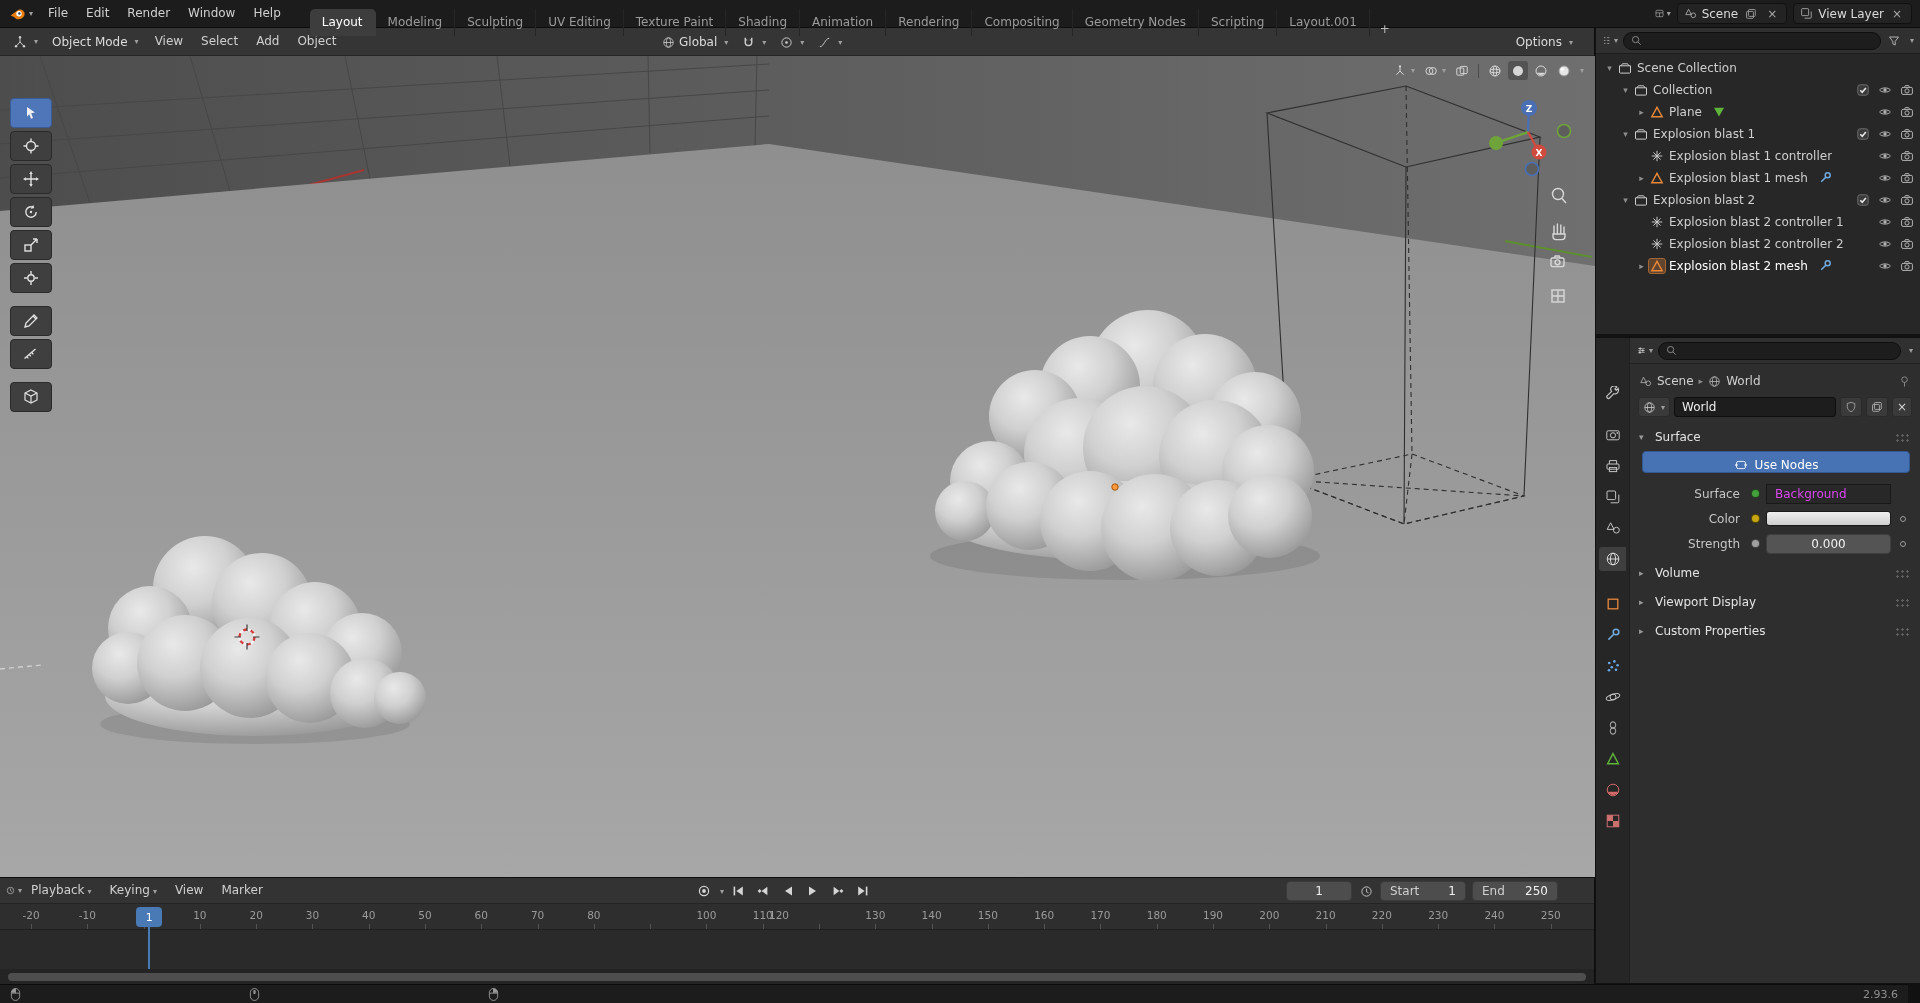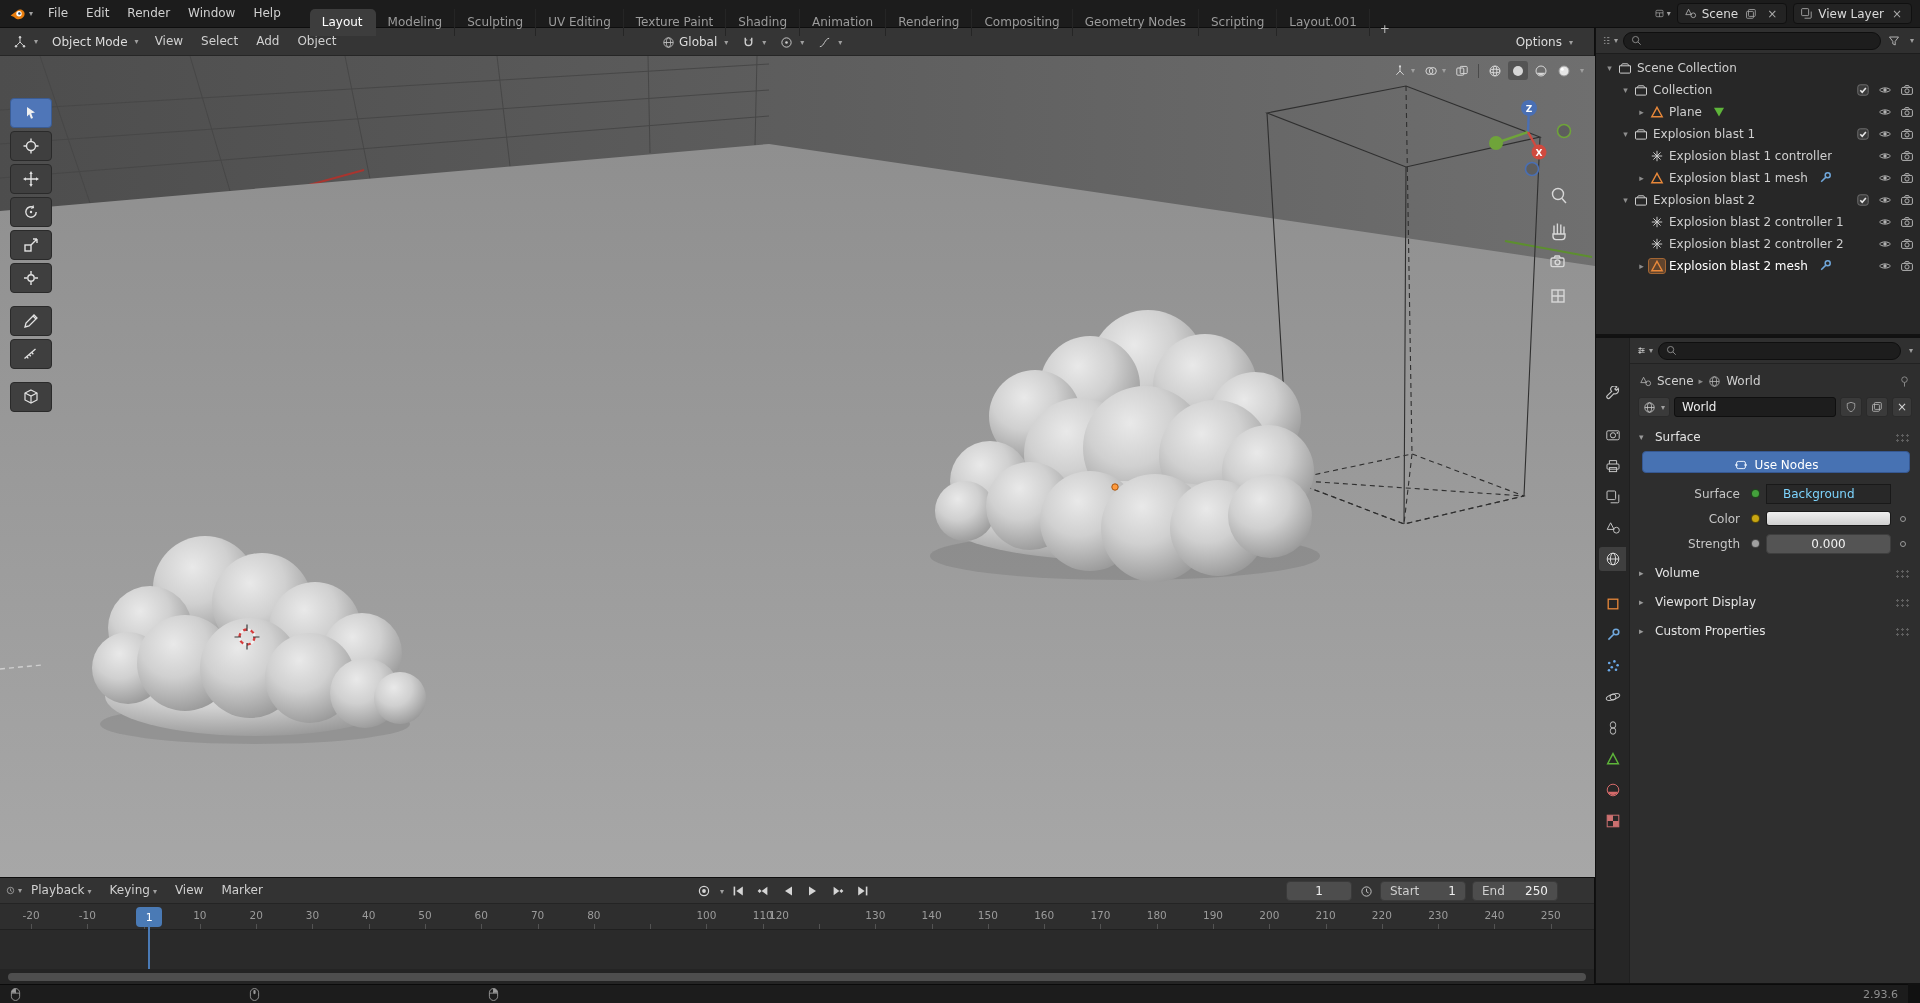--- a/index.html
+++ b/index.html
@@ -74,21 +74,21 @@
   .panel-h .disc{color:#9a9a9a;font-size:9px;width:10px}
   .grip{margin-left:auto;width:16px;height:9px;opacity:.5;
     background-image:radial-gradient(#909090 1px,transparent 1.3px);background-size:5px 5px}
   .use-nodes{margin:2px 10px 8px 12px;height:22px;background:#4772b3;border:1px solid #365892;border-radius:4px;color:#fff;
     display:flex;align-items:flex-end;justify-content:center;gap:7px;font-size:12px}
   .prop-row{display:flex;align-items:center;height:25px;padding-right:10px}
   .prop-label{width:118px;text-align:right;color:#c6c6c6;padding-right:8px;flex:none}
   .socket{width:14px;display:flex;justify-content:center;margin-right:4px;flex:none}
   .socket i{width:9px;height:9px;border-radius:50%;display:block;border:1px solid rgba(0,0,0,.55)}
   .sock-green{background:#44a03c}.sock-yellow{background:#c8a612}.sock-gray{background:#a0a0a0}
-  .field-menu{flex:1;height:20px;background:#282828;border:1px solid #191919;border-radius:0;display:flex;align-items:center;padding:0 16px;color:#7dd3fc;gap:6px}
+  .field-menu{flex:1;height:20px;background:#282828;border:1px solid #191919;border-radius:0;display:flex;align-items:center;padding:0 8px;color:#d946ef;gap:6px}
   .swatch{flex:1;height:15px;border-radius:3px;background:linear-gradient(#efefef,#cfcfcf);border:1px solid #191919}
   .field-num{flex:1;height:20px;background:#545454;border:1px solid #3e3e3e;border-radius:4px;display:flex;align-items:center;justify-content:center;color:#f2f2f2}
   .decor{width:14px;display:flex;justify-content:center;margin-left:5px;flex:none}
   .decor i{width:6px;height:6px;border:1.4px solid #9a9a9a;border-radius:50%}
 
   
   #timeline{position:absolute;left:0;top:877px;width:1595px;height:106px;background:#2b2b2b;border-top:1px solid #0e0e0e;border-right:1px solid #0e0e0e}
   #tl-head{position:relative;height:26px;background:#333;border-bottom:1px solid #242424;display:flex;align-items:center;padding:0 6px}
   #tl-transport{position:absolute;left:692px;top:3px;display:flex;align-items:center;gap:2px}
   .tp-btn{width:23px;height:20px;display:flex;align-items:center;justify-content:center;border-radius:3px}

